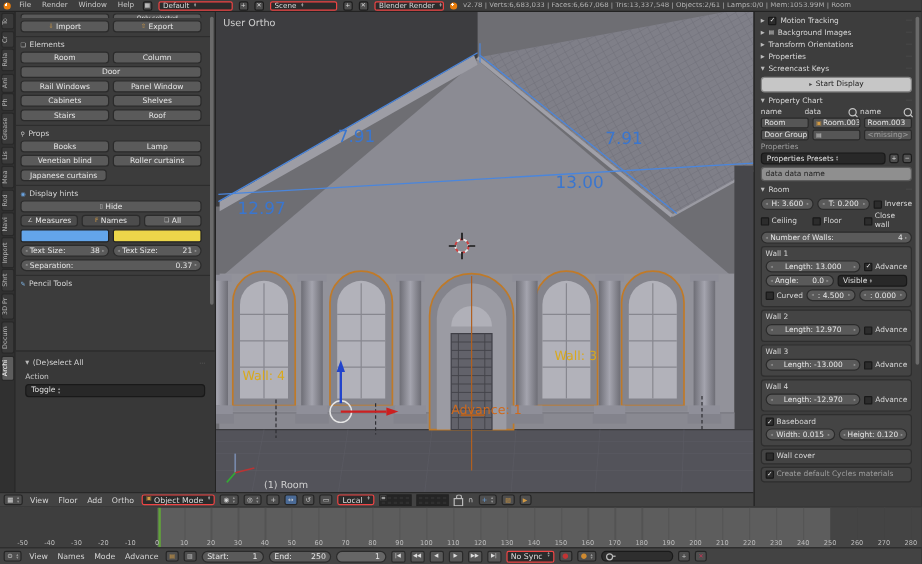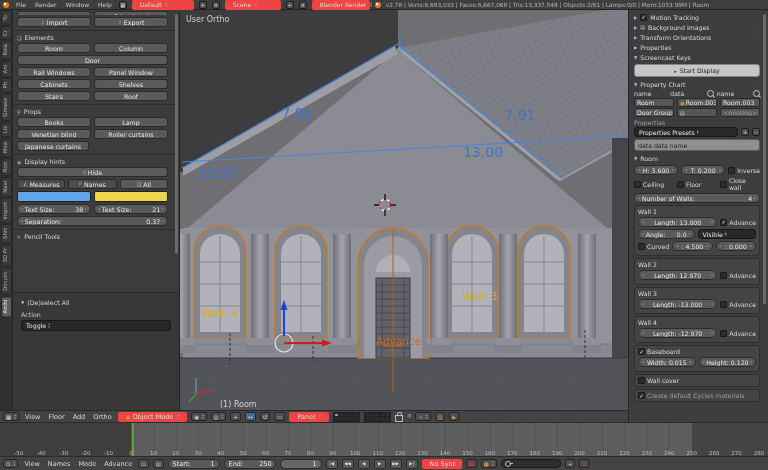--- a/index.html
+++ b/index.html
@@ -4,21 +4,21 @@
 <style>
   html,body{margin:0;padding:0}
   body{width:768px;height:470px;position:relative;overflow:hidden;background:#333;
        font-family:"DejaVu Sans",sans-serif;color:#ddd}
   .abs{position:absolute}
   
   #infobar{left:0;top:0;width:768px;height:10px;background:#3e3e3e;border-bottom:1px solid #232323;
            display:flex;align-items:center;gap:5px;padding:0 3px;font-size:6px;color:#c9c9c9;box-sizing:border-box;white-space:nowrap}
   .blogo{width:6px;height:6px;border-radius:50%;background:radial-gradient(circle at 35% 30%,#fff 0 1px,#e87d0d 1px 100%);flex:none}
   .menu{padding:0 2px}
-  .dd{background:#2b2b2b;border:5px solid #ef4444;border-radius:2px;height:8px;display:flex;align-items:center;gap:2px;padding:0 3px;color:#ddd;box-sizing:border-box}
+  .dd{background:#2b2b2b;border:1px solid #ef4444;border-radius:2px;height:8px;display:flex;align-items:flex-start;gap:2px;padding:0 3px;color:#ddd;box-sizing:border-box}
   .mini{width:8px;height:8px;display:flex;align-items:center;justify-content:center;background:#4f4f4f;border:1px solid #1c1c1c;border-radius:2px;font-size:5px;box-sizing:border-box;color:#ddd}
   .ud{display:inline-flex;flex-direction:column;line-height:2.4px;font-size:3.6px;color:#999;margin-left:2px}
   .ud::before{content:"▴"} .ud::after{content:"▾"}
   #stats{color:#b3b3b3;font-size:5.8px;overflow:hidden}
   
   #toolshelf{left:0;top:10px;width:180px;height:400px;background:#3c3c3c;border-right:1px solid #242424;box-sizing:border-box}
   #vtabs{position:absolute;left:0;top:0;width:13px;height:400px;background:#303030;border-right:1px solid #262626;
          display:flex;flex-direction:column;align-items:center;gap:1px;padding-top:1px;box-sizing:border-box;overflow:hidden}
   .vtab{writing-mode:vertical-rl;transform:rotate(180deg);font-size:5.3px;color:#b2b2b2;background:#3a3a3a;
         border:1px solid #282828;border-radius:2px;padding:3px 0;width:9px;text-align:center;flex:none}
@@ -450,21 +450,21 @@
     <span class="hbtn active">
         <span>↔</span>
       </span>
     <span class="hbtn">
         <span>↺</span>
       </span>
     <span class="hbtn">
         <span>▭</span>
       </span>
     <span class="dd" style="height:9px">
-      <span>Panel</span>
+      <span>Local</span>
         <span class="ud"></span>
     </span>
     <span class="lay">
       <span class="lc on"></span>
         <span class="lc"></span>
         <span class="lc"></span>
         <span class="lc"></span>
         <span class="lc"></span>
       <span class="lc"></span>
         <span class="lc"></span>

